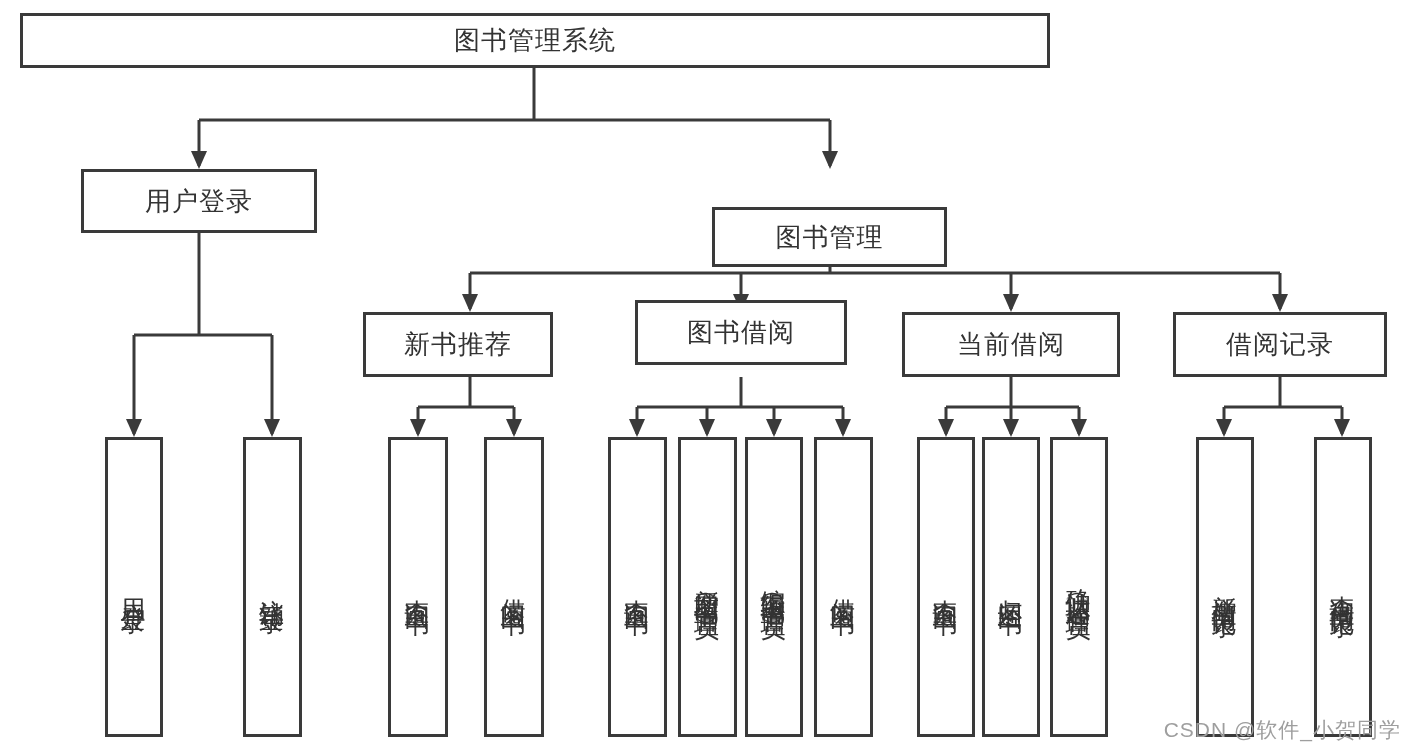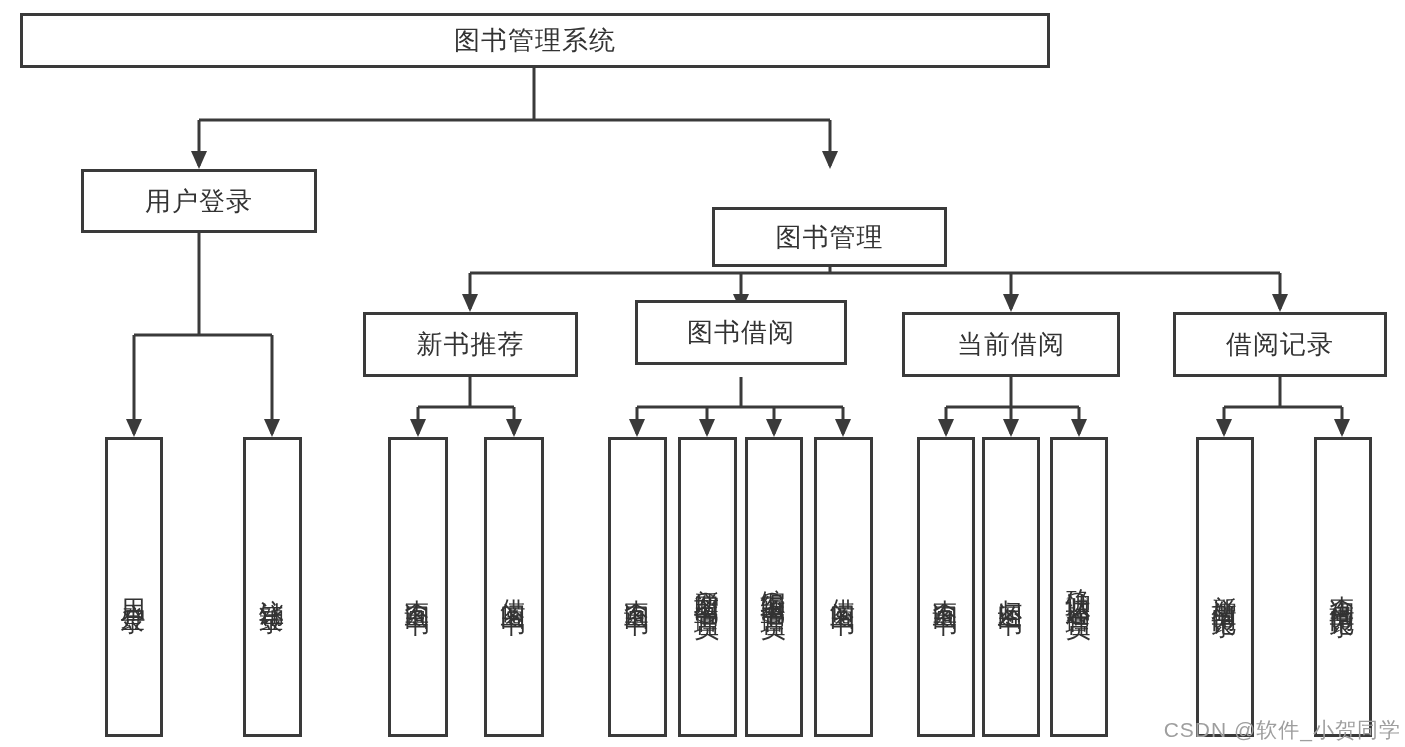--- a/index.html
+++ b/index.html
@@ -101,21 +101,21 @@
     <span>图书管理系统</span>
   </div>
 
   <div class="node" style="left:81px; top:169px; width:236px; height:64px;">
     <span>用户登录</span>
   </div>
   <div class="node" style="left:712px; top:169px; width:235px; height:60px;margin-top:38px;">
     <span>图书管理</span>
   </div>
 
-  <div class="node" style="left:363px; top:312px; width:215px; height:65px;">
+  <div class="node" style="left:363px; top:312px; width:190px; height:65px;">
     <span>新书推荐</span>
   </div>
   <div class="node" style="left:635px; top:300px; width:212px; height:65px;">
     <span>图书借阅</span>
   </div>
   <div class="node" style="left:1173px; top:312px; width:214px; height:65px;">
     <span>借阅记录</span>
   </div>
   <div class="node" style="left:902px; top:312px; width:218px; height:65px;">
     <span>当前借阅</span>

